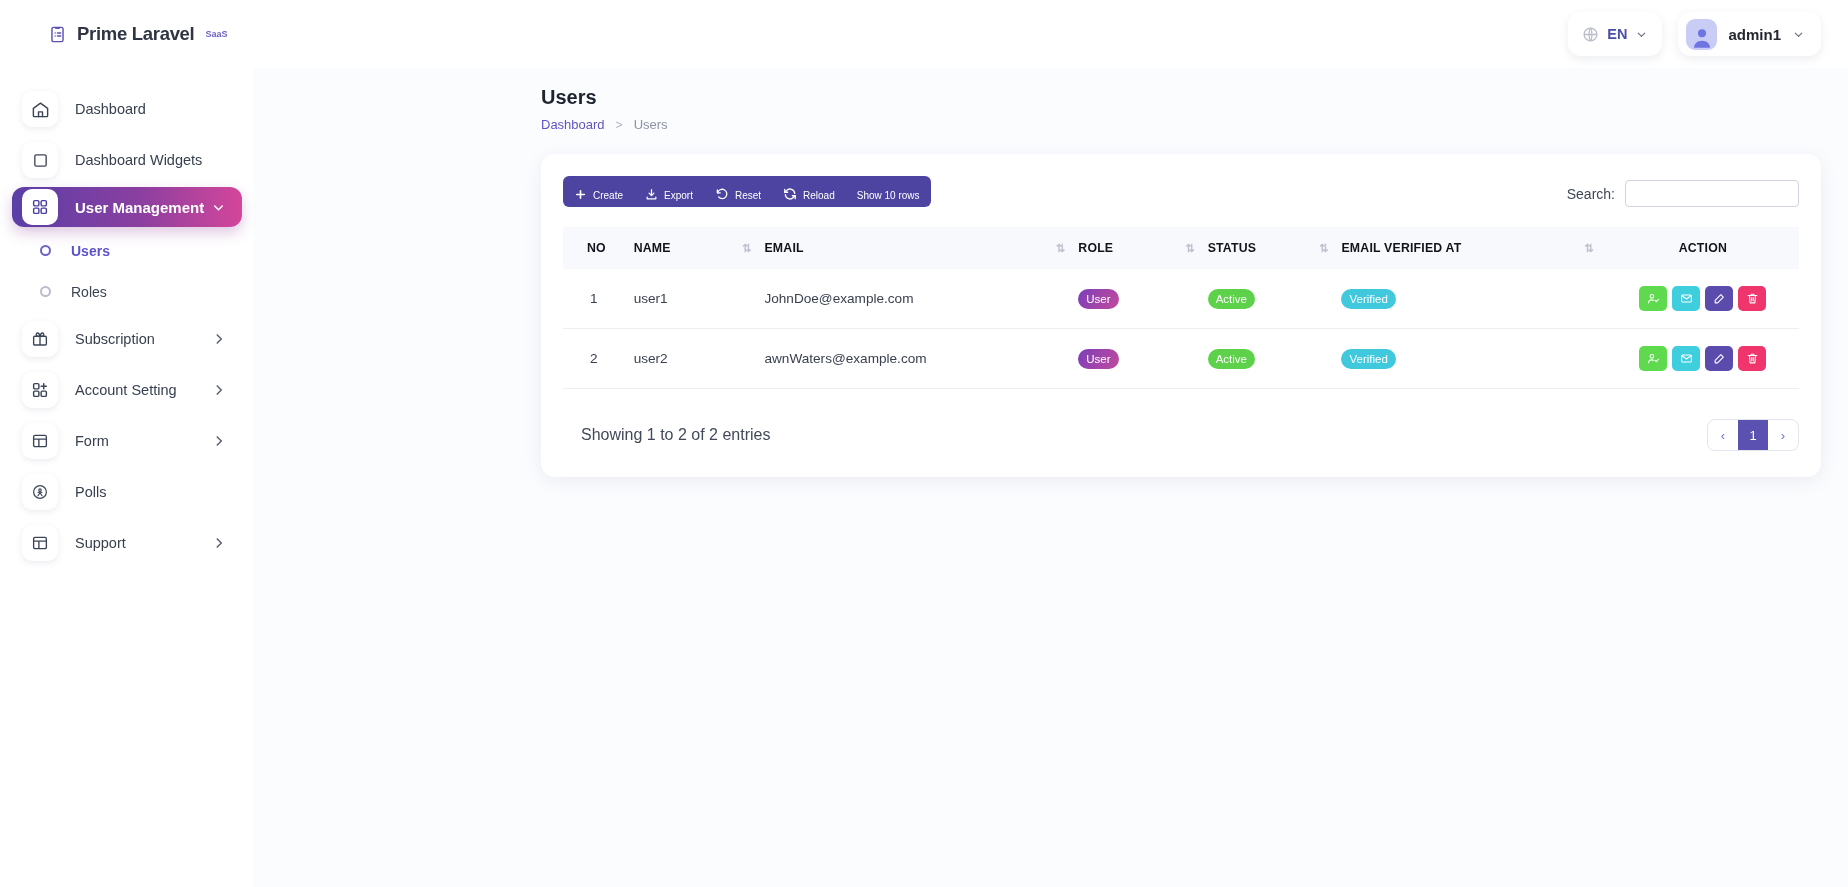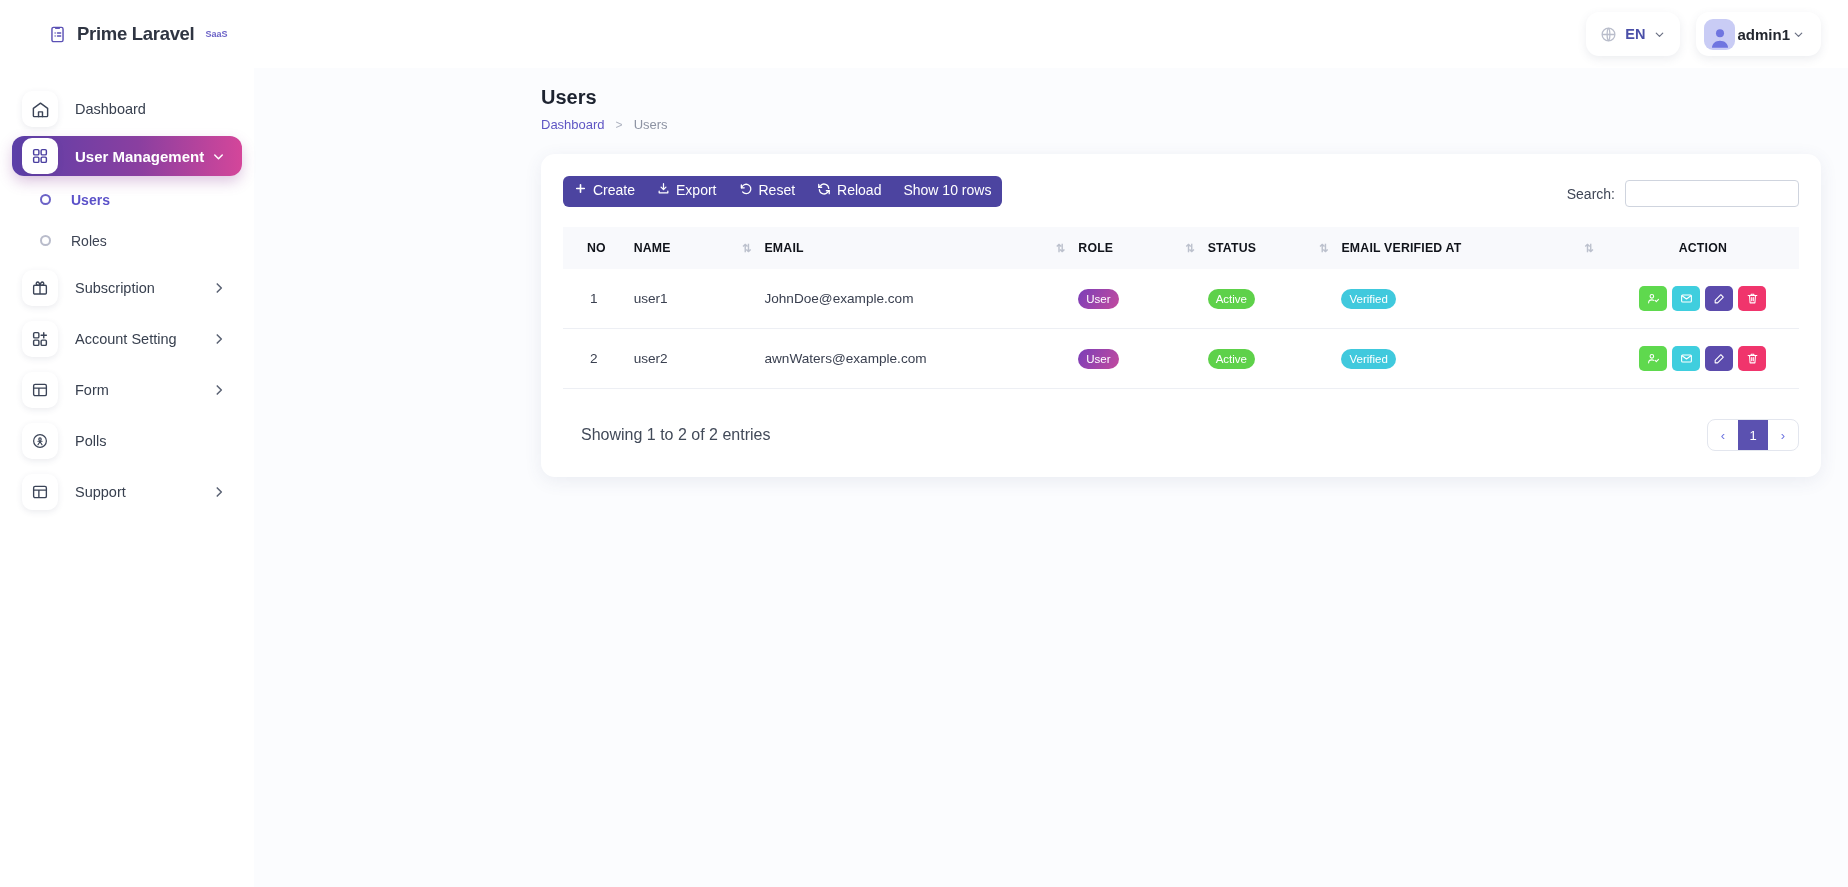--- a/index.html
+++ b/index.html
@@ -80,21 +80,21 @@
   }
   .lang-pill, .user-pill {
     display: flex; align-items: center; background: #ffffff;
     border-radius: 13px; box-shadow: 0 3px 10px rgba(70,75,110,0.10);
     height: 44px; cursor: pointer;
   }
   .lang-pill { padding: 0 14px; gap: 8px; }
   .lang-code { font-size: 14.5px; color: #4a4fa8; font-weight: 600; }
   .globe { color: #b9bdcb; display: flex; }
   .chev { color: #6a7083; display: flex; }
-  .user-pill { padding: 0 16px 0 8px; gap: 2px; }
+  .user-pill { padding: 0 16px 0 8px; gap: 11px; }
   .avatar {
     width: 31px; height: 31px; border-radius: 9px; background: #c9ccf5;
     display: flex; align-items: flex-end; justify-content: center; overflow: hidden;
     color: #6f75e0;
   }
   .user-name { font-size: 15px; color: #23272f; font-weight: 700; }
 
   .page-head { padding: 18px 0 0 287px; }
   .page-title { font-size: 20px; color: #1d2330; font-weight: 600; }
   .crumbs { display: flex; align-items: center; gap: 11px; margin-top: 8px; }
@@ -106,22 +106,22 @@
     margin: 22px 27px 0 287px; background: #ffffff; border-radius: 14px;
     box-shadow: 0 4px 18px rgba(70,80,120,0.09);
     padding: 22px 22px 26px 22px;
   }
   .card-top { display: flex; align-items: flex-start; justify-content: space-between; }
   .toolbar {
     display: inline-flex; align-items: center; background: #4c44a0;
     border-radius: 6px; overflow: hidden; height: 31px;
   }
   .tb-btn {
-    display: flex; align-items: flex-start; gap: 6px; color: #ffffff;
-    font-size: 14px; padding: 0 11px; height: 19px; cursor: pointer;
+    display: flex; align-items: flex-end; gap: 6px; color: #ffffff;
+    font-size: 10px; padding: 0 11px; height: 19px; cursor: pointer;
     white-space: nowrap;
   }
   .tb-btn svg { display: block; }
   .search-wrap { display: flex; align-items: center; gap: 10px; padding-top: 4px; }
   .search-label { font-size: 14px; color: #3f4656; }
   .search-input {
     width: 174px; height: 27px; border: 1px solid #cfd4de; border-radius: 4px;
     background: #ffffff; outline: none; padding: 0 7px; font-size: 13px;
     font-family: "Liberation Sans", sans-serif; color: #333;
   }
@@ -210,20 +210,28 @@
       <div class="nav-item">
         <span class="nav-icon">
           <svg width="19" height="19" viewBox="0 0 24 24" fill="none" stroke="currentColor" stroke-width="1.8" stroke-linecap="round" stroke-linejoin="round">
             <path d="M3 10.5 12 4l9 6.5V20a1 1 0 0 1-1 1H4a1 1 0 0 1-1-1z"></path>
             <path d="M9.5 21v-6h5v6"></path>
           </svg>
         </span>
         <span class="nav-label">Dashboard</span>
       </div>
 
+      <div class="nav-item">
+        <span class="nav-icon">
+          <svg width="17" height="17" viewBox="0 0 24 24" fill="none" stroke="currentColor" stroke-width="1.9">
+            <rect x="4" y="4" width="16" height="16" rx="2"></rect>
+          </svg>
+        </span>
+        <span class="nav-label">Dashboard Widgets</span>
+      </div>
 
       <div class="nav-item active">
         <span class="nav-icon">
           <svg width="18" height="18" viewBox="0 0 24 24" fill="none" stroke="currentColor" stroke-width="1.9">
             <rect x="3.5" y="3.5" width="7" height="7" rx="1.6"></rect>
             <rect x="13.5" y="3.5" width="7" height="7" rx="1.6"></rect>
             <rect x="3.5" y="13.5" width="7" height="7" rx="1.6"></rect>
             <rect x="13.5" y="13.5" width="7" height="7" rx="1.6"></rect>
           </svg>
         </span>

